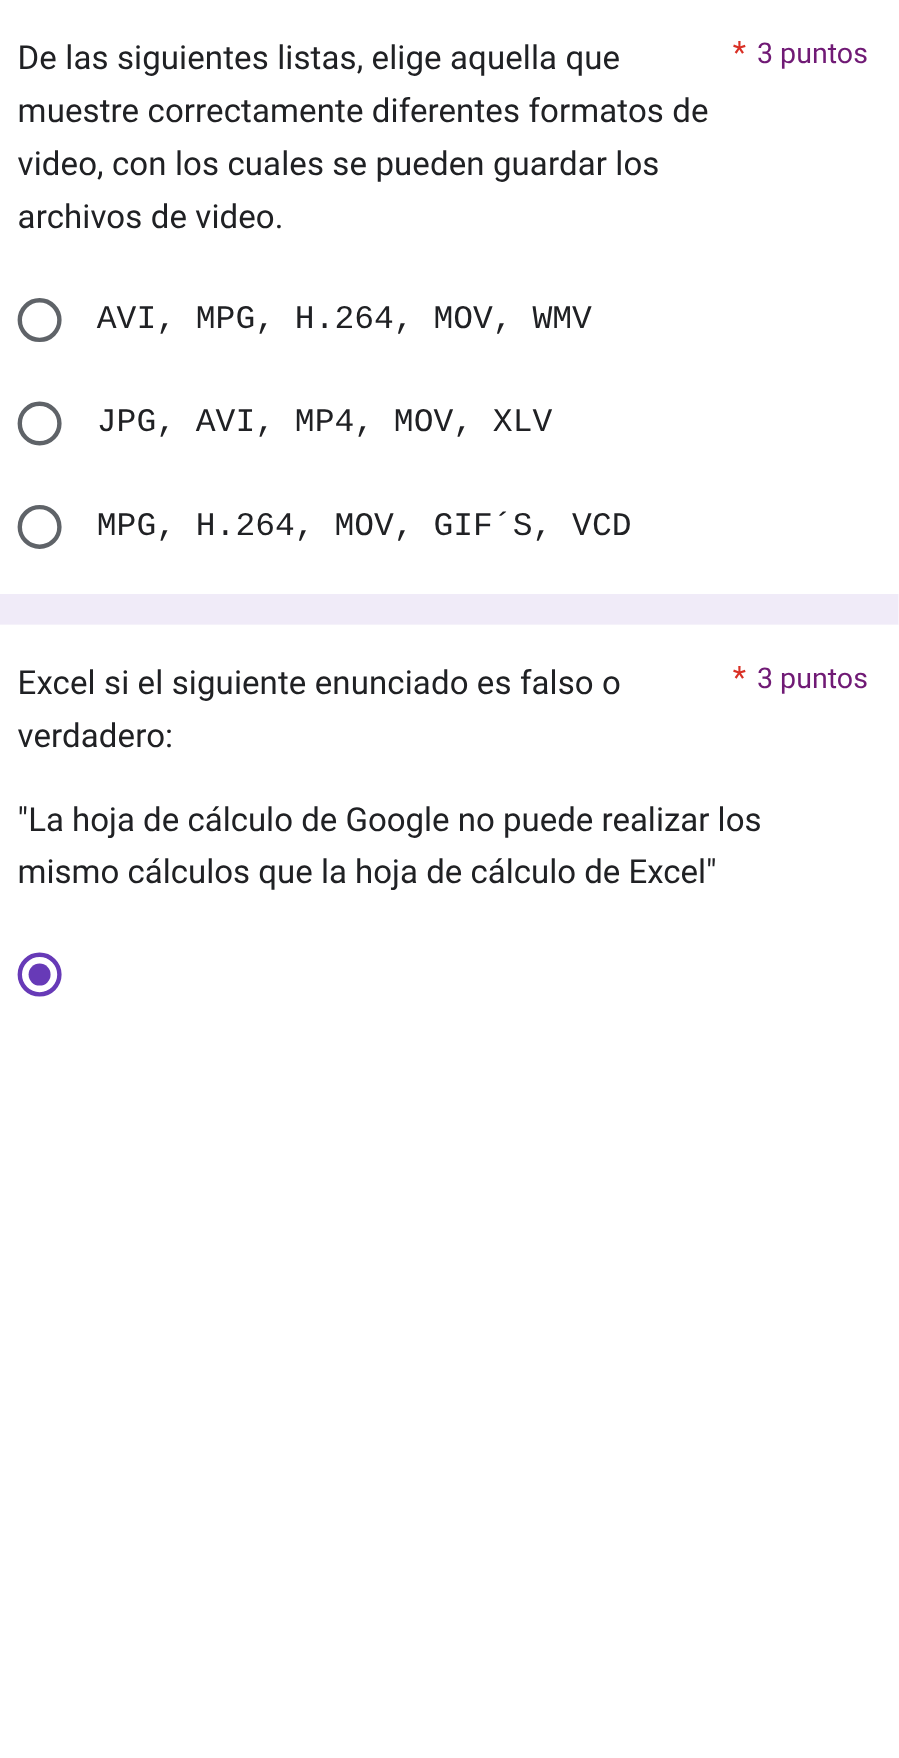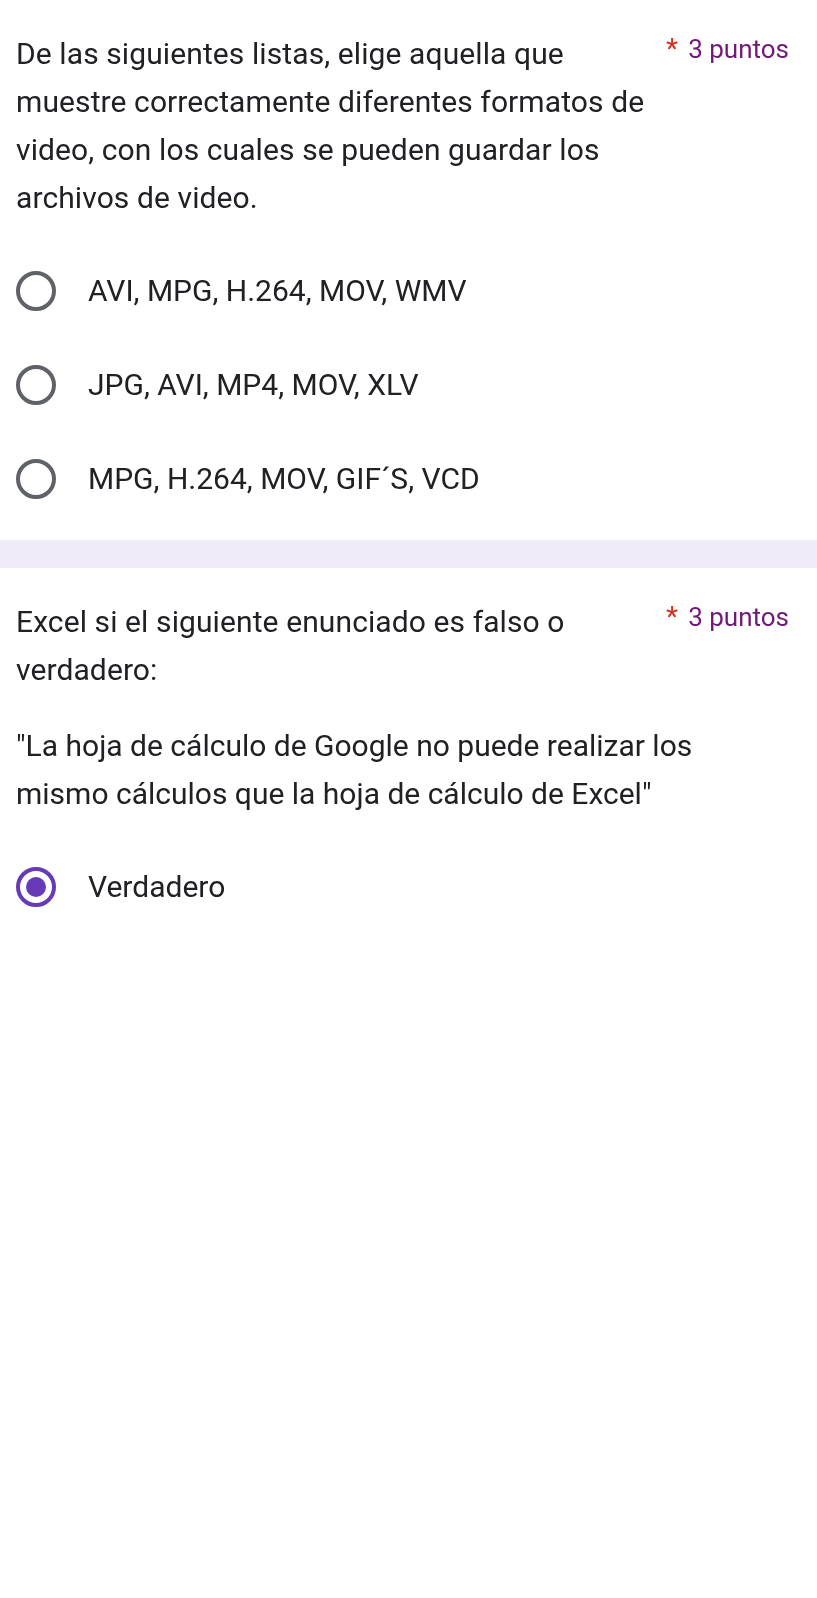--- a/index.html
+++ b/index.html
@@ -90,20 +90,21 @@
       width: 20px;
       height: 20px;
       background: #673ab7;
       border-radius: 50%;
     }
     .option-label {
       font-size: 30px;
       color: #202124;
       line-height: 1.4;
       font-weight: 400;
+      font-family: Liberation Mono, monospace;
     }
     .divider {
       height: 28px;
       background: #f0ebf8;
       width: 100%;
     }
   </style>
 </head>
 <body>
 
@@ -138,16 +139,15 @@
     <div class="question-text">Excel si el siguiente enunciado es falso o verdadero:</div>
     <div class="required-points">
       <span class="required-asterisk">*</span>
       <span class="points">3 puntos</span>
     </div>
   </div>
   <div class="question-subtext">"La hoja de cálculo de Google no puede realizar los mismo cálculos que la hoja de cálculo de Excel"</div>
   <div class="options">
     <div class="option-row">
       <div class="radio selected"></div>
-      <div class="option-label">Verdadero</div>
     </div>
   </div>
 </div>
 
 </body></html>

